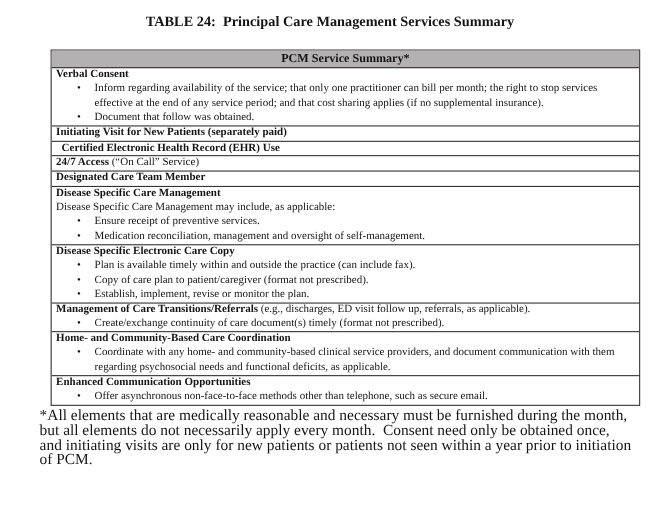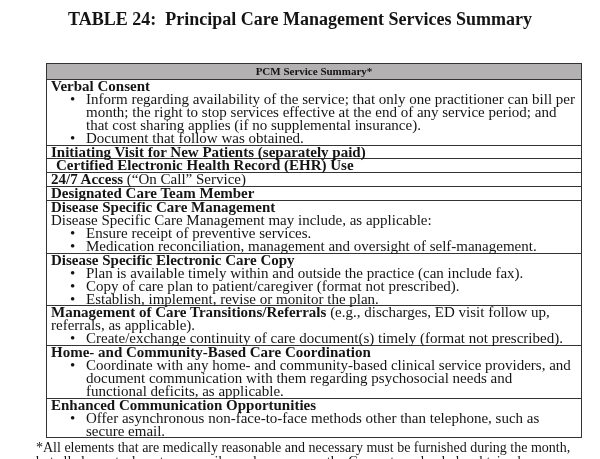--- a/index.html
+++ b/index.html
@@ -7,41 +7,41 @@
     width: 600px; height: 459px;
     background: #ffffff;
     font-family: "Liberation Serif", serif;
     color: #141414;
     overflow: hidden;
   }
   .title {
     padding-top: 12px;
     text-align: center;
     font-weight: bold;
-    font-size: 18px;
+    font-size: 13px;
     line-height: 15px;
     white-space: pre-wrap;
-    margin-bottom: 36px;
+    margin-bottom: 18px;
   }
   .pcm-table {
     margin-left: 46px;
     width: 536px;
     border: 1.5px solid #333333;
   }
   .thead {
     background: #b3b1b1;
     text-align: center;
     font-weight: bold;
     font-size: 11px;
     line-height: 13px;
     padding: 1px 0 1px 0;
     border-bottom: 1px solid #333333;
   }
   .row {
-    font-size: 15px;
+    font-size: 10px;
     line-height: 12.9px;
     padding: 0 5px 0 4px;
     border-bottom: 1px solid #333333;
   }
   .row:last-child { border-bottom: none; }
   .row .heading b { font-weight: bold; }
   .row.indent .heading { padding-left: 5px; }
   .intro { }
   .bullet {
     position: relative;

